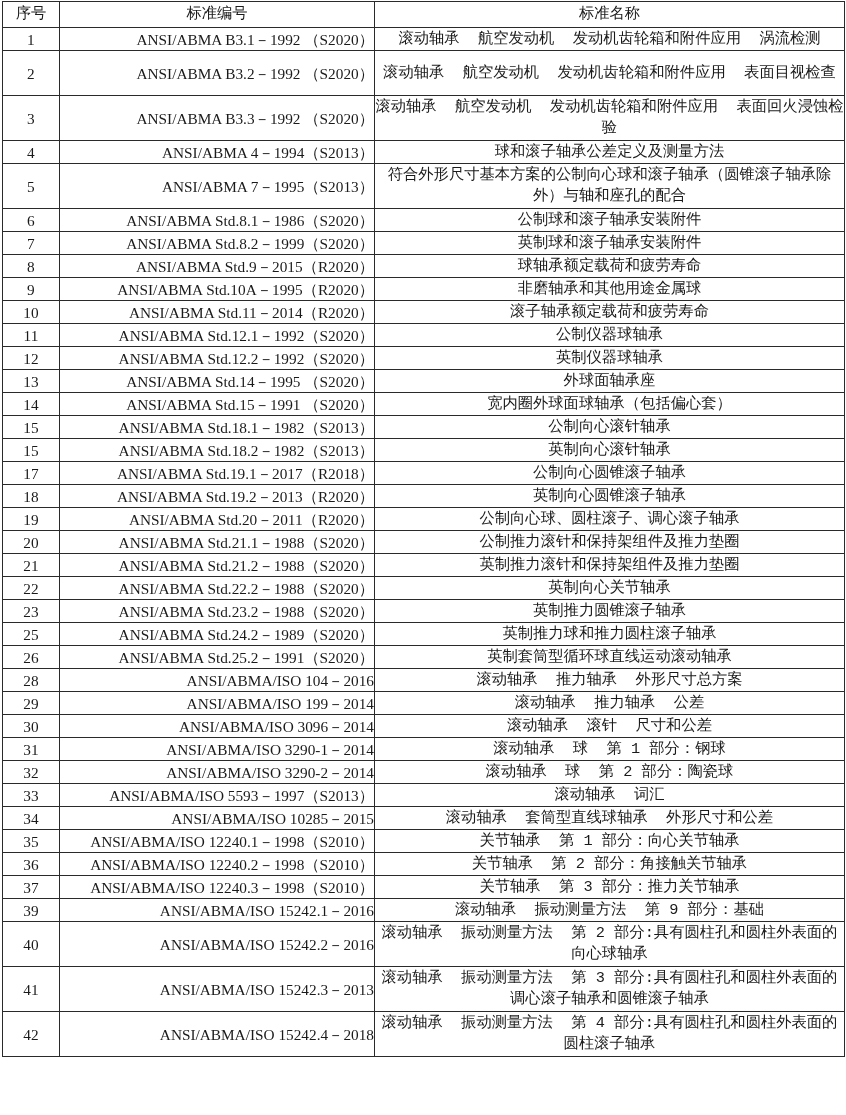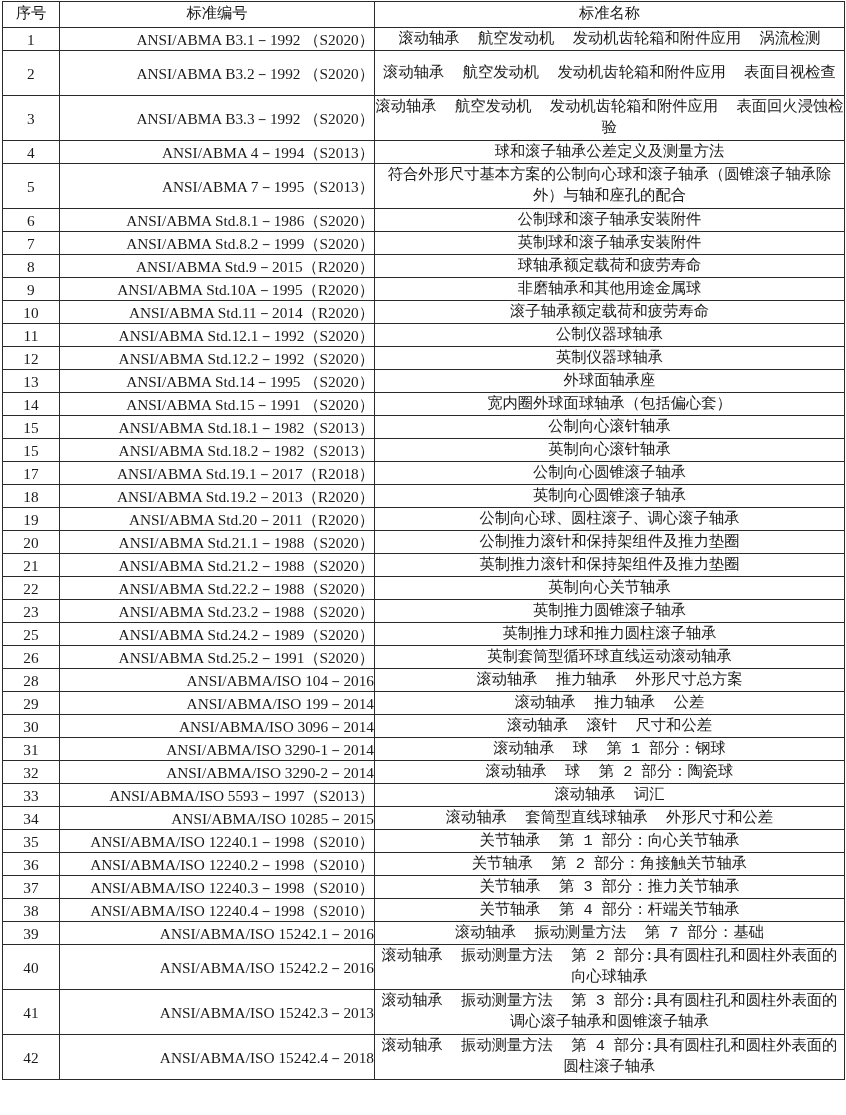--- a/index.html
+++ b/index.html
@@ -250,28 +250,23 @@
         <td class="no">36</td>
         <td class="num">ANSI/ABMA/ISO 12240.2－1998（S2010）</td>
         <td class="name cjk">关节轴承  第 2 部分：角接触关节轴承</td>
       </tr>
       <tr class="h1">
         <td class="no">37</td>
         <td class="num">ANSI/ABMA/ISO 12240.3－1998（S2010）</td>
         <td class="name cjk">关节轴承  第 3 部分：推力关节轴承</td>
       </tr>
       <tr class="h1">
-        <td class="no">38</td>
-        <td class="num">ANSI/ABMA/ISO 12240.4－1998（S2010）</td>
-        <td class="name cjk">关节轴承  第 4 部分：杆端关节轴承</td>
-      </tr>
-      <tr class="h1">
         <td class="no">39</td>
         <td class="num">ANSI/ABMA/ISO 15242.1－2016</td>
-        <td class="name cjk">滚动轴承  振动测量方法  第 7 部分：基础</td>
+        <td class="name cjk">滚动轴承  振动测量方法  第 9 部分：基础</td>
       </tr>
       <tr class="h2">
         <td class="no">40</td>
         <td class="num">ANSI/ABMA/ISO 15242.2－2016</td>
         <td class="name cjk">滚动轴承  振动测量方法  第 2 部分:具有圆柱孔和圆柱外表面的向心球轴承</td>
       </tr>
       <tr class="h2">
         <td class="no">41</td>
         <td class="num">ANSI/ABMA/ISO 15242.3－2013</td>
         <td class="name cjk">滚动轴承  振动测量方法  第 3 部分:具有圆柱孔和圆柱外表面的调心滚子轴承和圆锥滚子轴承</td>

